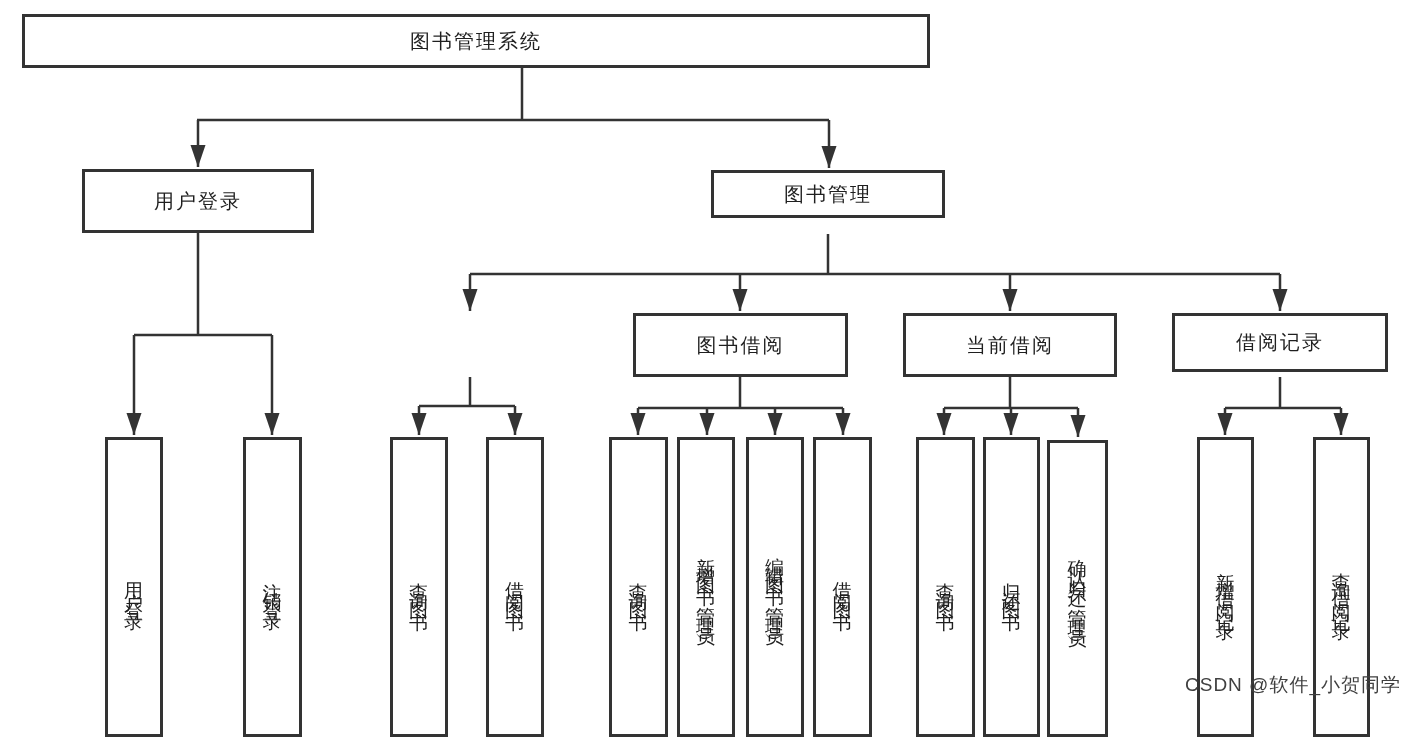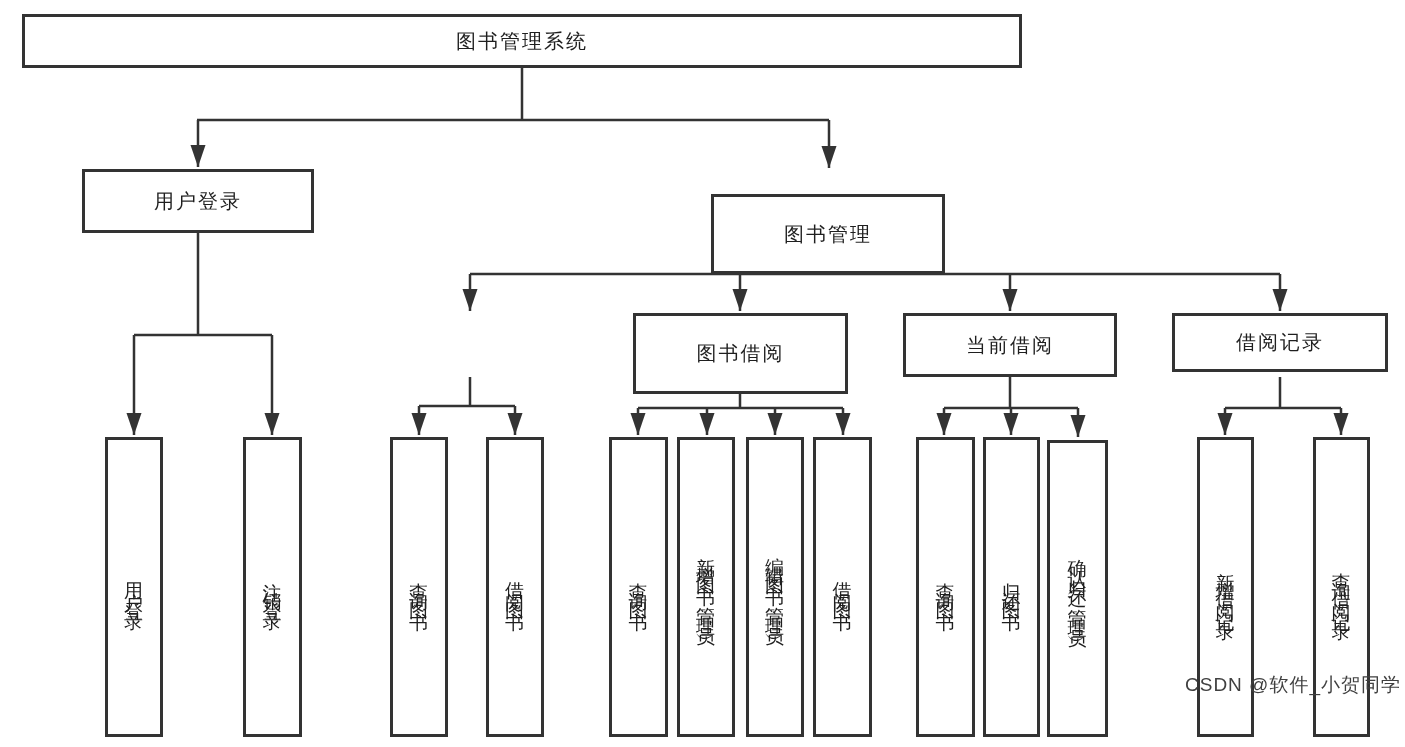--- a/index.html
+++ b/index.html
@@ -82,26 +82,26 @@
       <line x1="944" y1="408" x2="944" y2="435" marker-end="url(#arw)"></line>
       <line x1="1011" y1="408" x2="1011" y2="435" marker-end="url(#arw)"></line>
       <line x1="1078" y1="408" x2="1078" y2="437" marker-end="url(#arw)"></line>
 
       <path d="M1280,377 L1280,408 M1225,408 L1341,408"></path>
       <line x1="1225" y1="408" x2="1225" y2="435" marker-end="url(#arw)"></line>
       <line x1="1341" y1="408" x2="1341" y2="435" marker-end="url(#arw)"></line>
     </g>
   </svg>
 
-  <div class="box hbox" style="left:22px; top:14px; width:1000px; height:54px;">图书管理系统</div>
+  <div class="box hbox" style="left:22px; top:14px; width:908px; height:54px;">图书管理系统</div>
 
   <div class="box hbox" style="left:82px; top:169px; width:232px; height:64px;">用户登录</div>
-  <div class="box hbox" style="left:711px; top:170px; width:234px; height:80px;margin-top:24px;">图书管理</div>
+  <div class="box hbox" style="left:711px; top:170px; width:234px; height:48px;">图书管理</div>
 
-  <div class="box hbox" style="left:633px; top:313px; width:215px; height:81px;">图书借阅</div>
+  <div class="box hbox" style="left:633px; top:313px; width:215px; height:64px;">图书借阅</div>
   <div class="box hbox" style="left:903px; top:313px; width:214px; height:64px;">当前借阅</div>
   <div class="box hbox" style="left:1172px; top:313px; width:216px; height:59px;">借阅记录</div>
 
   <div class="box" style="left:105px; top:437px; width:58px; height:300px;">
     <span class="vtext">用户登录</span>
   </div>
   <div class="box" style="left:243px; top:437px; width:59px; height:300px;">
     <span class="vtext">注销登录</span>
   </div>
 

